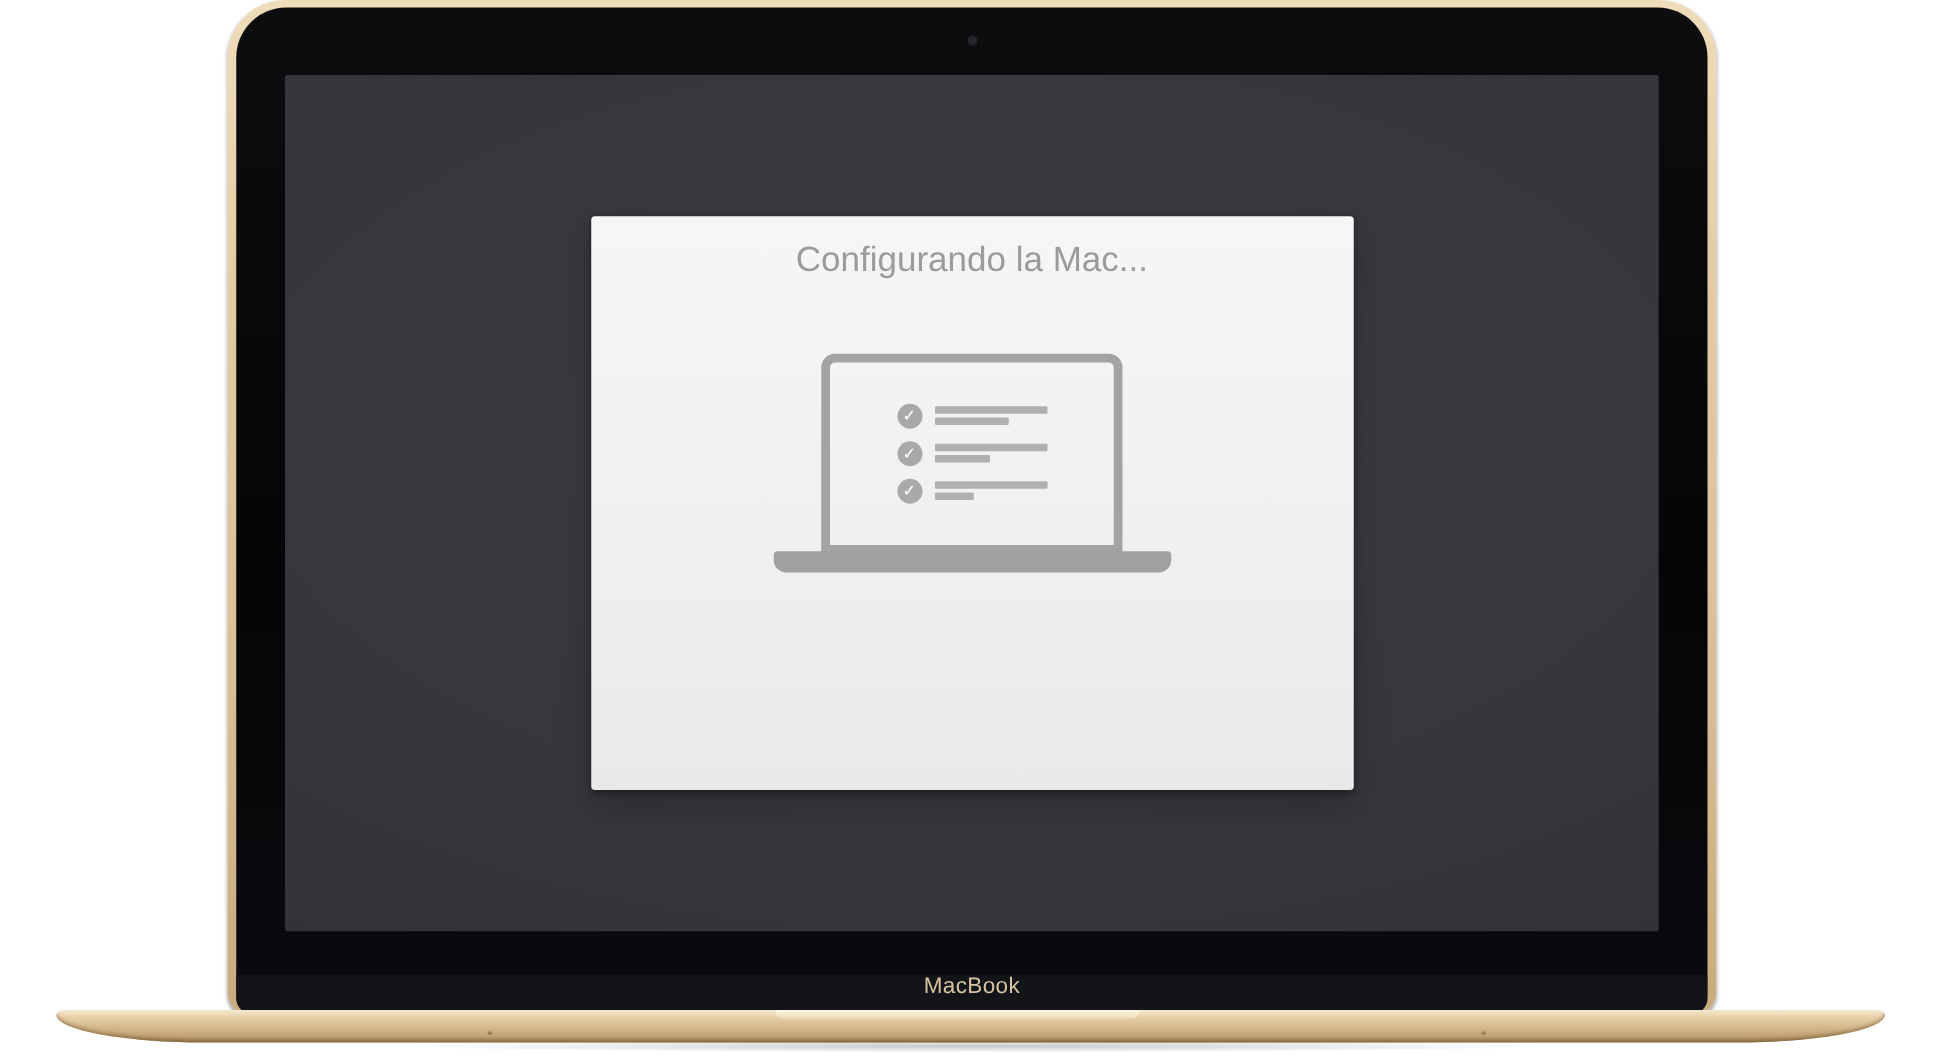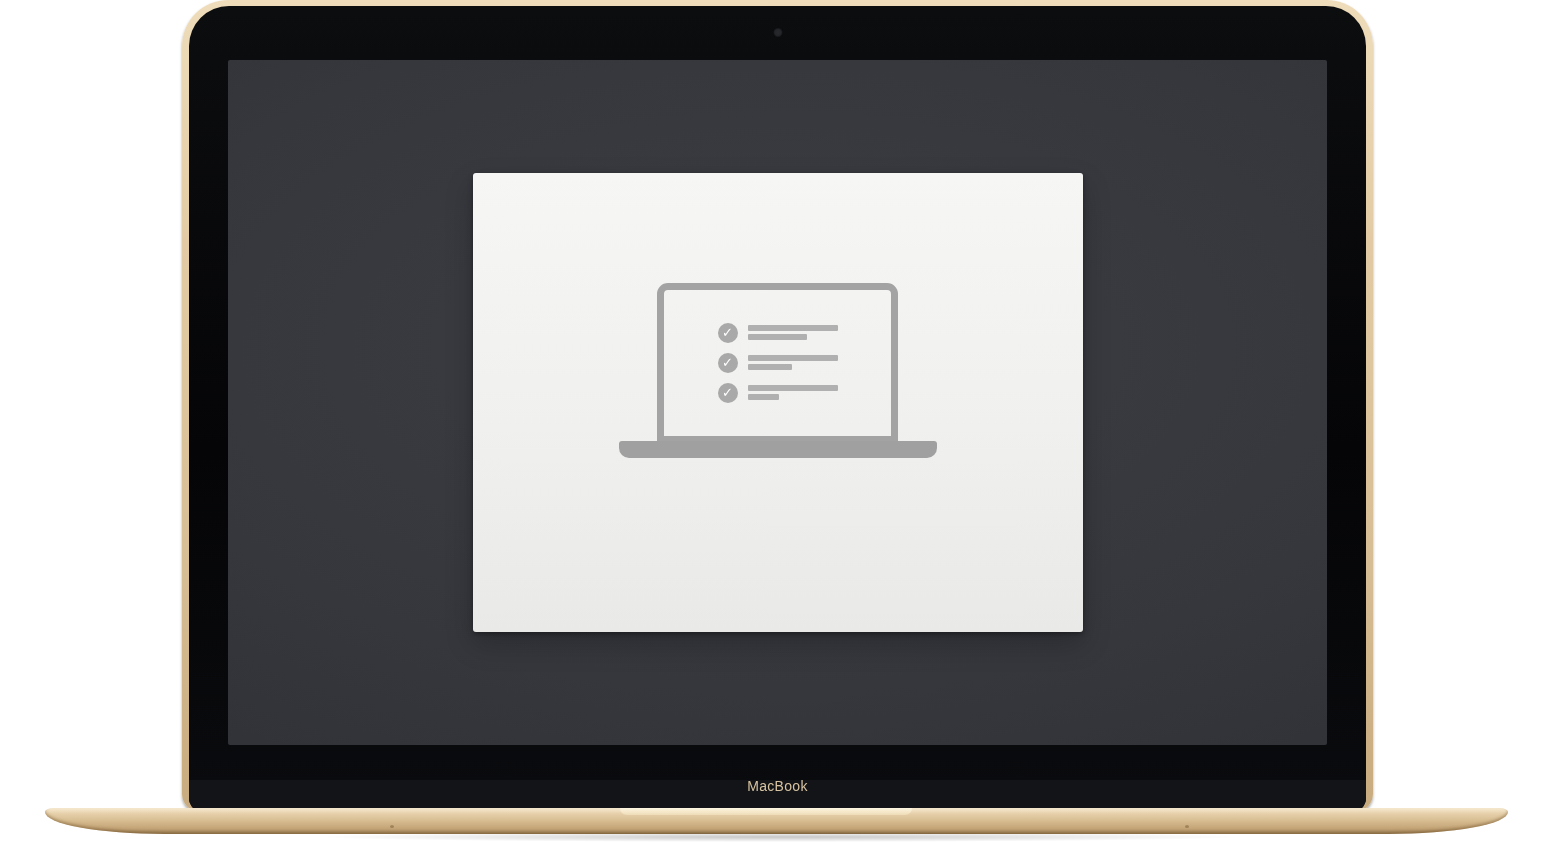--- a/index.html
+++ b/index.html
@@ -23,21 +23,21 @@
     position:absolute;left:50%;top:22px;transform:translateX(-50%);
     width:9px;height:9px;border-radius:50%;
     background:#27282c;box-shadow:inset 0 0 2px #000;
   }
   .chin{
     position:absolute;left:0;right:0;bottom:0;height:32px;
     background:#131418;
   }
   .brand{
     position:absolute;left:0;right:0;top:772px;
-    text-align:center;font-size:14px;letter-spacing:0.3px;
+    text-align:center;font-size:18px;letter-spacing:0.3px;
     color:#d6c3a1;
   }
 
   
   .display{
     position:absolute;left:39px;right:39px;top:54px;height:685px;
     background:radial-gradient(ellipse 120% 100% at 50% 42%,#3b3d43 0%,#35373d 50%,#2b2d32 100%);
     border-radius:2px;
   }
 
@@ -105,20 +105,21 @@
 <body>
 
 <div class="stage">
 
   <div class="lid">
     <div class="bezel">
       <div class="webcam"></div>
 
       <div class="display">
         <div class="dialog">
+          <div class="dialog-title">Configurando la Mac...</div>
 
           <div class="illus">
             <div class="illus-screen">
               <div class="row r1">
                 <span class="check">✓</span>
                 <span class="lines">
                   <span class="bar long"></span>
                   <span class="bar sub"></span>
                 </span>
               </div>

